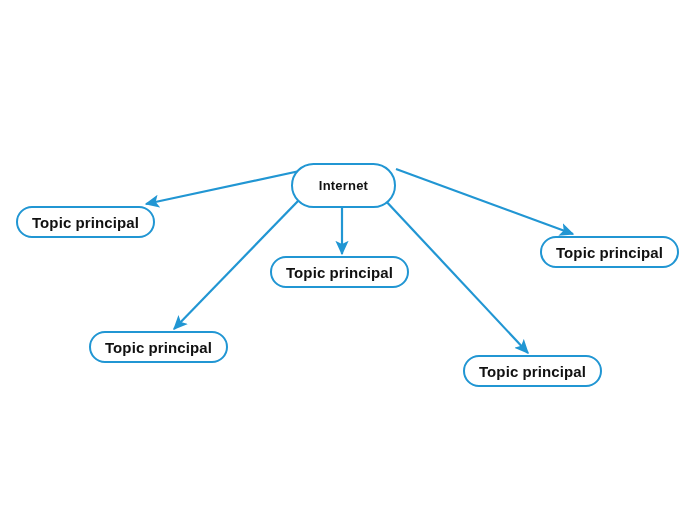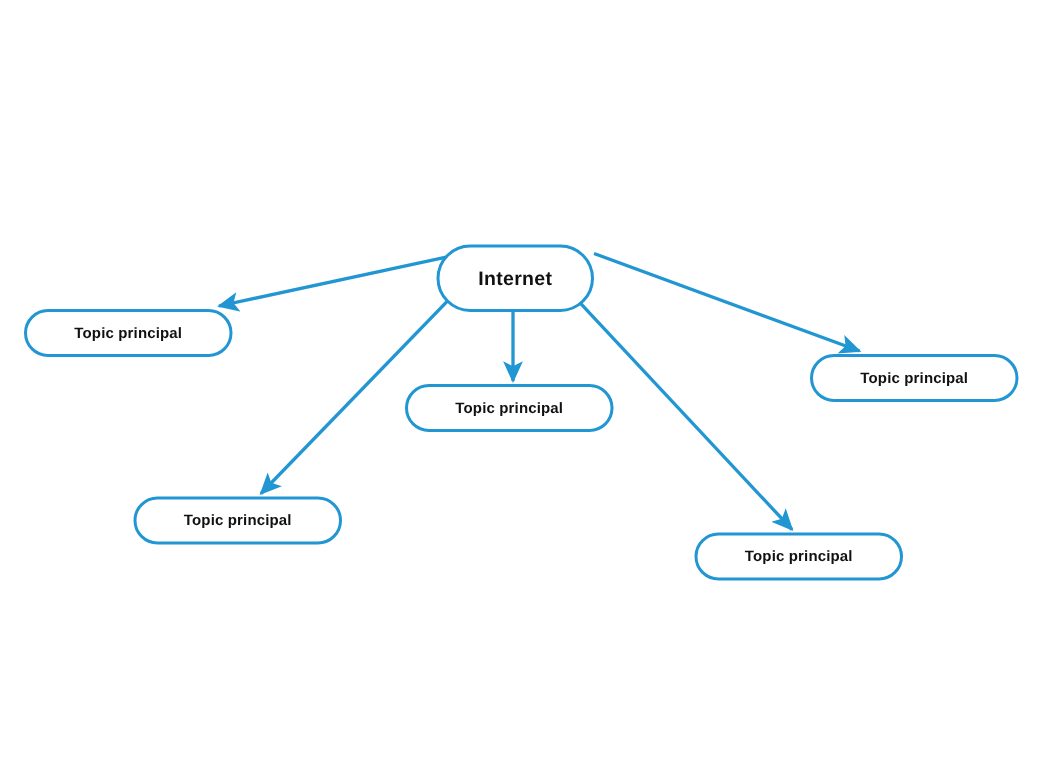--- a/index.html
+++ b/index.html
@@ -39,21 +39,21 @@
     color: #111111;
     font-weight: bold;
     white-space: nowrap;
     z-index: 2;
   }
   .node-root {
     font-size: 13px;
     letter-spacing: 0.2px;
   }
   .node-topic {
-    font-size: 10px;
+    font-size: 15px;
     letter-spacing: 0.1px;
   }
   .node-label {
     pointer-events: none;
   }
 </style>
 </head>
 <body>
 
 <div id="canvas">

